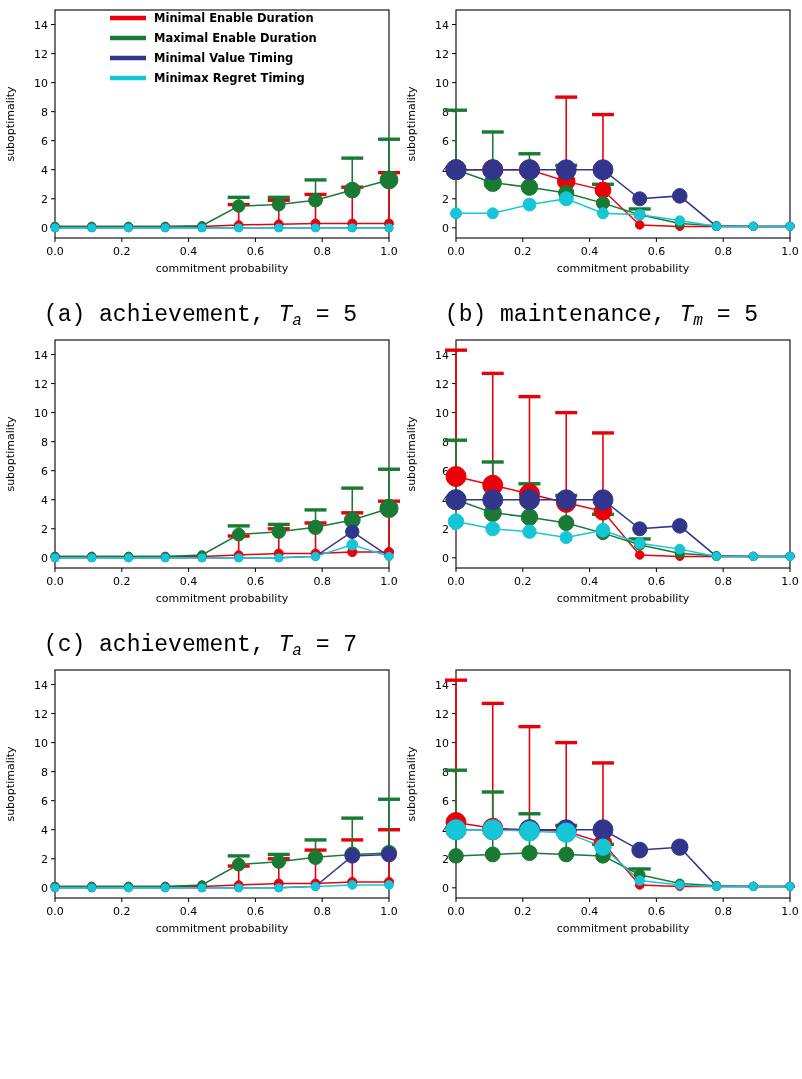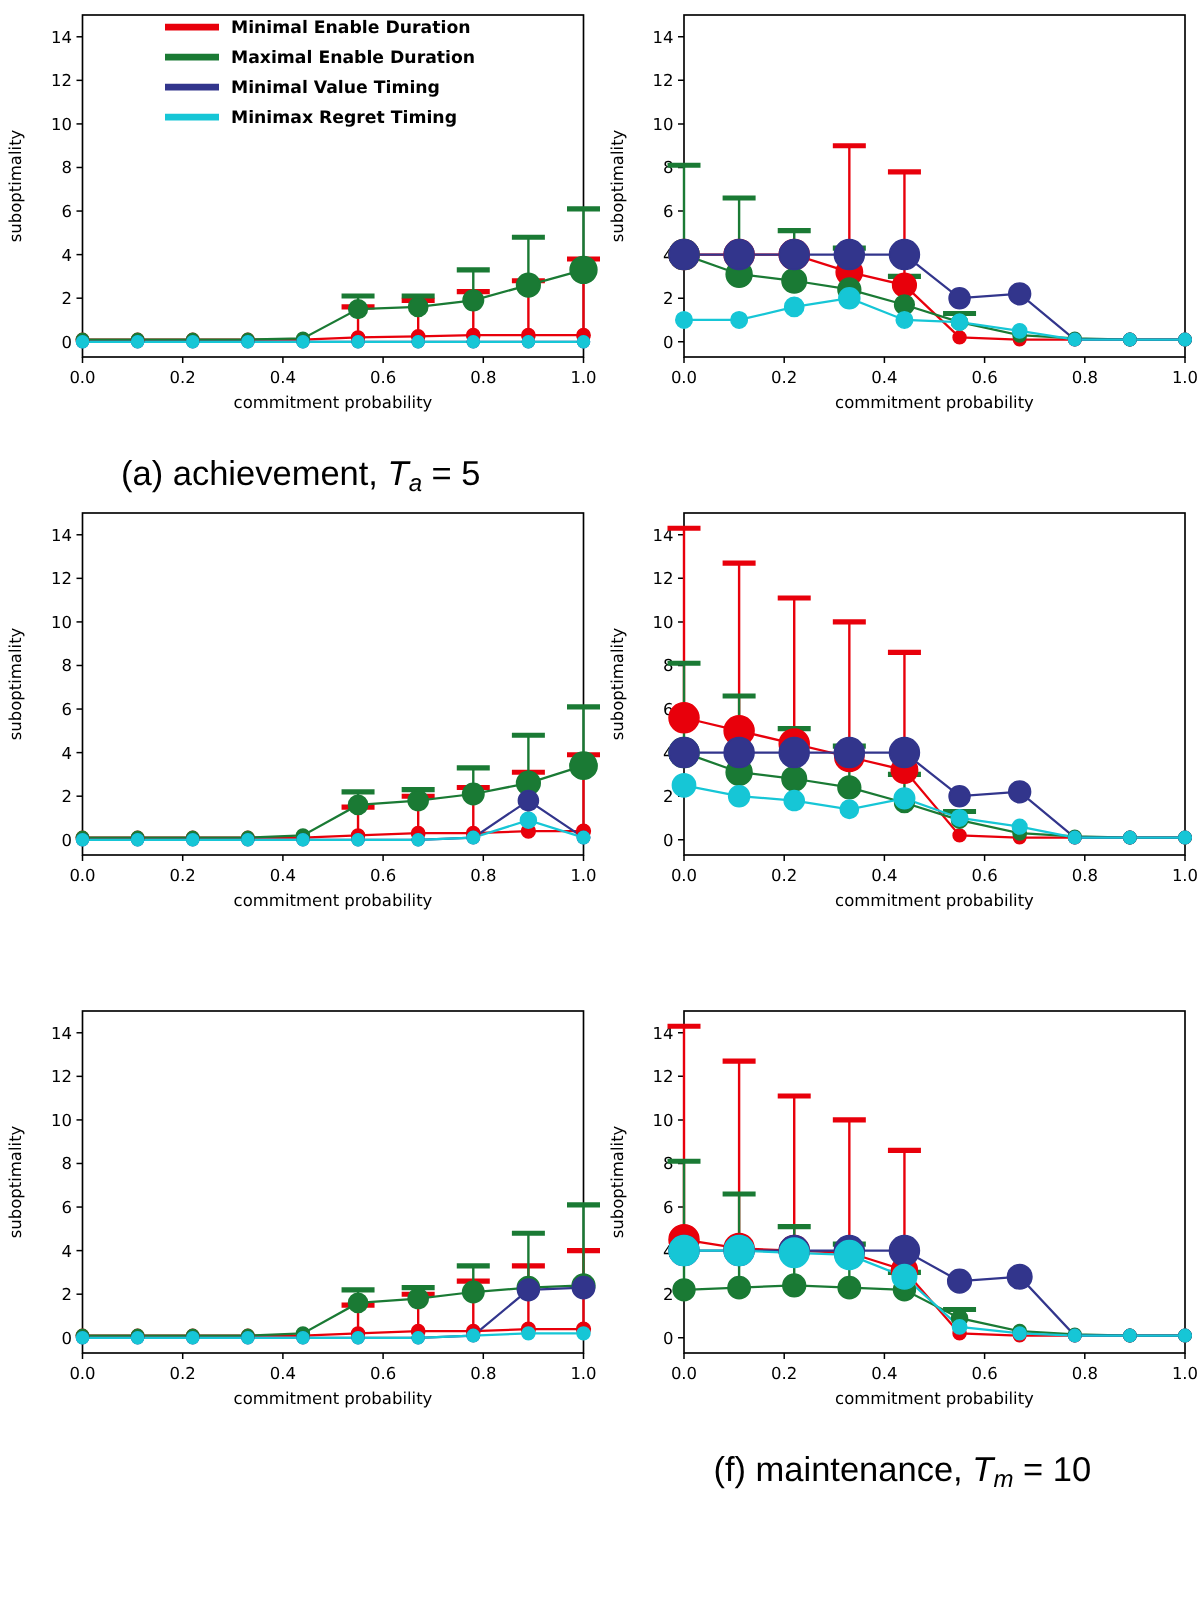--- a/index.html
+++ b/index.html
@@ -1,21 +1,21 @@
 <!DOCTYPE html>
 <html><head>
 <meta charset="utf-8">
 <style>
   html,body{margin:0;padding:0;background:#fff;}
   body{width:802px;height:1079px;font-family:"Liberation Serif",serif;color:#000;}
   .page{position:relative;width:802px;height:1079px;}
   .grid{display:grid;grid-template-columns:401px 401px;grid-template-rows:repeat(3,1fr);}
   .cell{position:relative;}
   .panel{position:relative;width:401px;height:300px;}
-  .caption{text-align:center;font-size:23px;font-family:Liberation Sans, sans-serif;margin-top:2px;}
+  .caption{text-align:center;font-size:23px;font-family:Liberation Mono, monospace;margin-top:2px;}
   .caption .mathit{font-style:italic;}
   .caption .sub{font-size:16px;vertical-align:-0.25em;font-style:italic;}
   svg{display:block;}
   .axis-label{font-family:"DejaVu Sans",sans-serif;font-size:11px;}
   .tick-label{font-family:"DejaVu Sans",sans-serif;font-size:11px;}
   .legend-text{font-family:"DejaVu Sans",sans-serif;font-size:11.5px;font-weight:bold;}
 </style>
 </head>
 <body>
 
@@ -227,20 +227,26 @@
             <circle cx="128.48000000000002" cy="204.59872611464968" r="6.4" fill="#16c6d6" stroke="#16c6d6" stroke-width="1"></circle>
             <circle cx="165.22" cy="198.78980891719743" r="7" fill="#16c6d6" stroke="#16c6d6" stroke-width="1"></circle>
             <circle cx="201.96" cy="213.31210191082803" r="5.5" fill="#16c6d6" stroke="#16c6d6" stroke-width="1"></circle>
             <circle cx="238.70000000000002" cy="214.76433121019107" r="5.35" fill="#16c6d6" stroke="#16c6d6" stroke-width="1"></circle>
             <circle cx="278.78" cy="220.57324840764332" r="4.75" fill="#16c6d6" stroke="#16c6d6" stroke-width="1"></circle>
             <circle cx="315.52" cy="226.38216560509554" r="4.15" fill="#16c6d6" stroke="#16c6d6" stroke-width="1"></circle>
             <circle cx="352.26" cy="226.38216560509554" r="4.15" fill="#16c6d6" stroke="#16c6d6" stroke-width="1"></circle>
             <circle cx="389" cy="226.38216560509554" r="4.15" fill="#16c6d6" stroke="#16c6d6" stroke-width="1"></circle>
           </svg>
       </div>
+      <div class="caption">
+        <span>(b)</span>
+        <span>maintenance</span>,
+        <span class="mathit">T</span><span class="sub">m</span>
+        = <span>5</span>
+      </div>
     </div>
 
     <div class="cell">
       <div class="panel">
         <svg id="svg-c" width="401" height="300">
             <rect x="55" y="10" width="334" height="228" fill="#fff" stroke="#000" stroke-width="1.1"></rect>
             <line x1="55" y1="227.8343949044586" x2="51" y2="227.8343949044586" stroke="#000" stroke-width="1"></line>
             <text x="48" y="231.8343949044586" text-anchor="end" class="tick-label">0</text>
             <line x1="55" y1="198.78980891719743" x2="51" y2="198.78980891719743" stroke="#000" stroke-width="1"></line>
             <text x="48" y="202.78980891719743" text-anchor="end" class="tick-label">2</text>
@@ -328,20 +334,26 @@
             <circle cx="91.74000000000001" cy="227.8343949044586" r="4" fill="#16c6d6" stroke="#16c6d6" stroke-width="1"></circle>
             <circle cx="128.48000000000002" cy="227.8343949044586" r="4" fill="#16c6d6" stroke="#16c6d6" stroke-width="1"></circle>
             <circle cx="165.22" cy="227.8343949044586" r="4" fill="#16c6d6" stroke="#16c6d6" stroke-width="1"></circle>
             <circle cx="201.96" cy="227.8343949044586" r="4" fill="#16c6d6" stroke="#16c6d6" stroke-width="1"></circle>
             <circle cx="238.70000000000002" cy="227.8343949044586" r="4" fill="#16c6d6" stroke="#16c6d6" stroke-width="1"></circle>
             <circle cx="278.78" cy="227.8343949044586" r="4" fill="#16c6d6" stroke="#16c6d6" stroke-width="1"></circle>
             <circle cx="315.52" cy="226.38216560509554" r="4.15" fill="#16c6d6" stroke="#16c6d6" stroke-width="1"></circle>
             <circle cx="352.26" cy="214.76433121019107" r="5.35" fill="#16c6d6" stroke="#16c6d6" stroke-width="1"></circle>
             <circle cx="389" cy="226.38216560509554" r="4.15" fill="#16c6d6" stroke="#16c6d6" stroke-width="1"></circle>
           </svg>
+      </div>
+      <div class="caption">
+        <span>(c)</span>
+        <span>achievement</span>,
+        <span class="mathit">T</span><span class="sub">a</span>
+        = <span>7</span>
       </div>
     </div>
 
     <div class="cell">
       <div class="panel">
         <svg id="svg-d" width="401" height="300">
             <rect x="55" y="10" width="334" height="228" fill="#fff" stroke="#000" stroke-width="1.1"></rect>
             <line x1="55" y1="227.8343949044586" x2="51" y2="227.8343949044586" stroke="#000" stroke-width="1"></line>
             <text x="48" y="231.8343949044586" text-anchor="end" class="tick-label">0</text>
             <line x1="55" y1="198.78980891719743" x2="51" y2="198.78980891719743" stroke="#000" stroke-width="1"></line>
@@ -639,22 +651,16 @@
             <circle cx="128.48000000000002" cy="171.19745222929936" r="9.85" fill="#16c6d6" stroke="#16c6d6" stroke-width="1"></circle>
             <circle cx="165.22" cy="172.64968152866243" r="9.7" fill="#16c6d6" stroke="#16c6d6" stroke-width="1"></circle>
             <circle cx="201.96" cy="187.171974522293" r="8.2" fill="#16c6d6" stroke="#16c6d6" stroke-width="1"></circle>
             <circle cx="238.70000000000002" cy="220.57324840764332" r="4.75" fill="#16c6d6" stroke="#16c6d6" stroke-width="1"></circle>
             <circle cx="278.78" cy="224.9299363057325" r="4.3" fill="#16c6d6" stroke="#16c6d6" stroke-width="1"></circle>
             <circle cx="315.52" cy="226.38216560509554" r="4.15" fill="#16c6d6" stroke="#16c6d6" stroke-width="1"></circle>
             <circle cx="352.26" cy="226.38216560509554" r="4.15" fill="#16c6d6" stroke="#16c6d6" stroke-width="1"></circle>
             <circle cx="389" cy="226.38216560509554" r="4.15" fill="#16c6d6" stroke="#16c6d6" stroke-width="1"></circle>
           </svg>
       </div>
-      <div class="caption">
-        <span>(f)</span>
-        <span>maintenance</span>,
-        <span class="mathit">T</span><span class="sub">m</span>
-        = <span>10</span>
-      </div>
     </div>
 
   </div>
 </div>
 
 </body></html>

